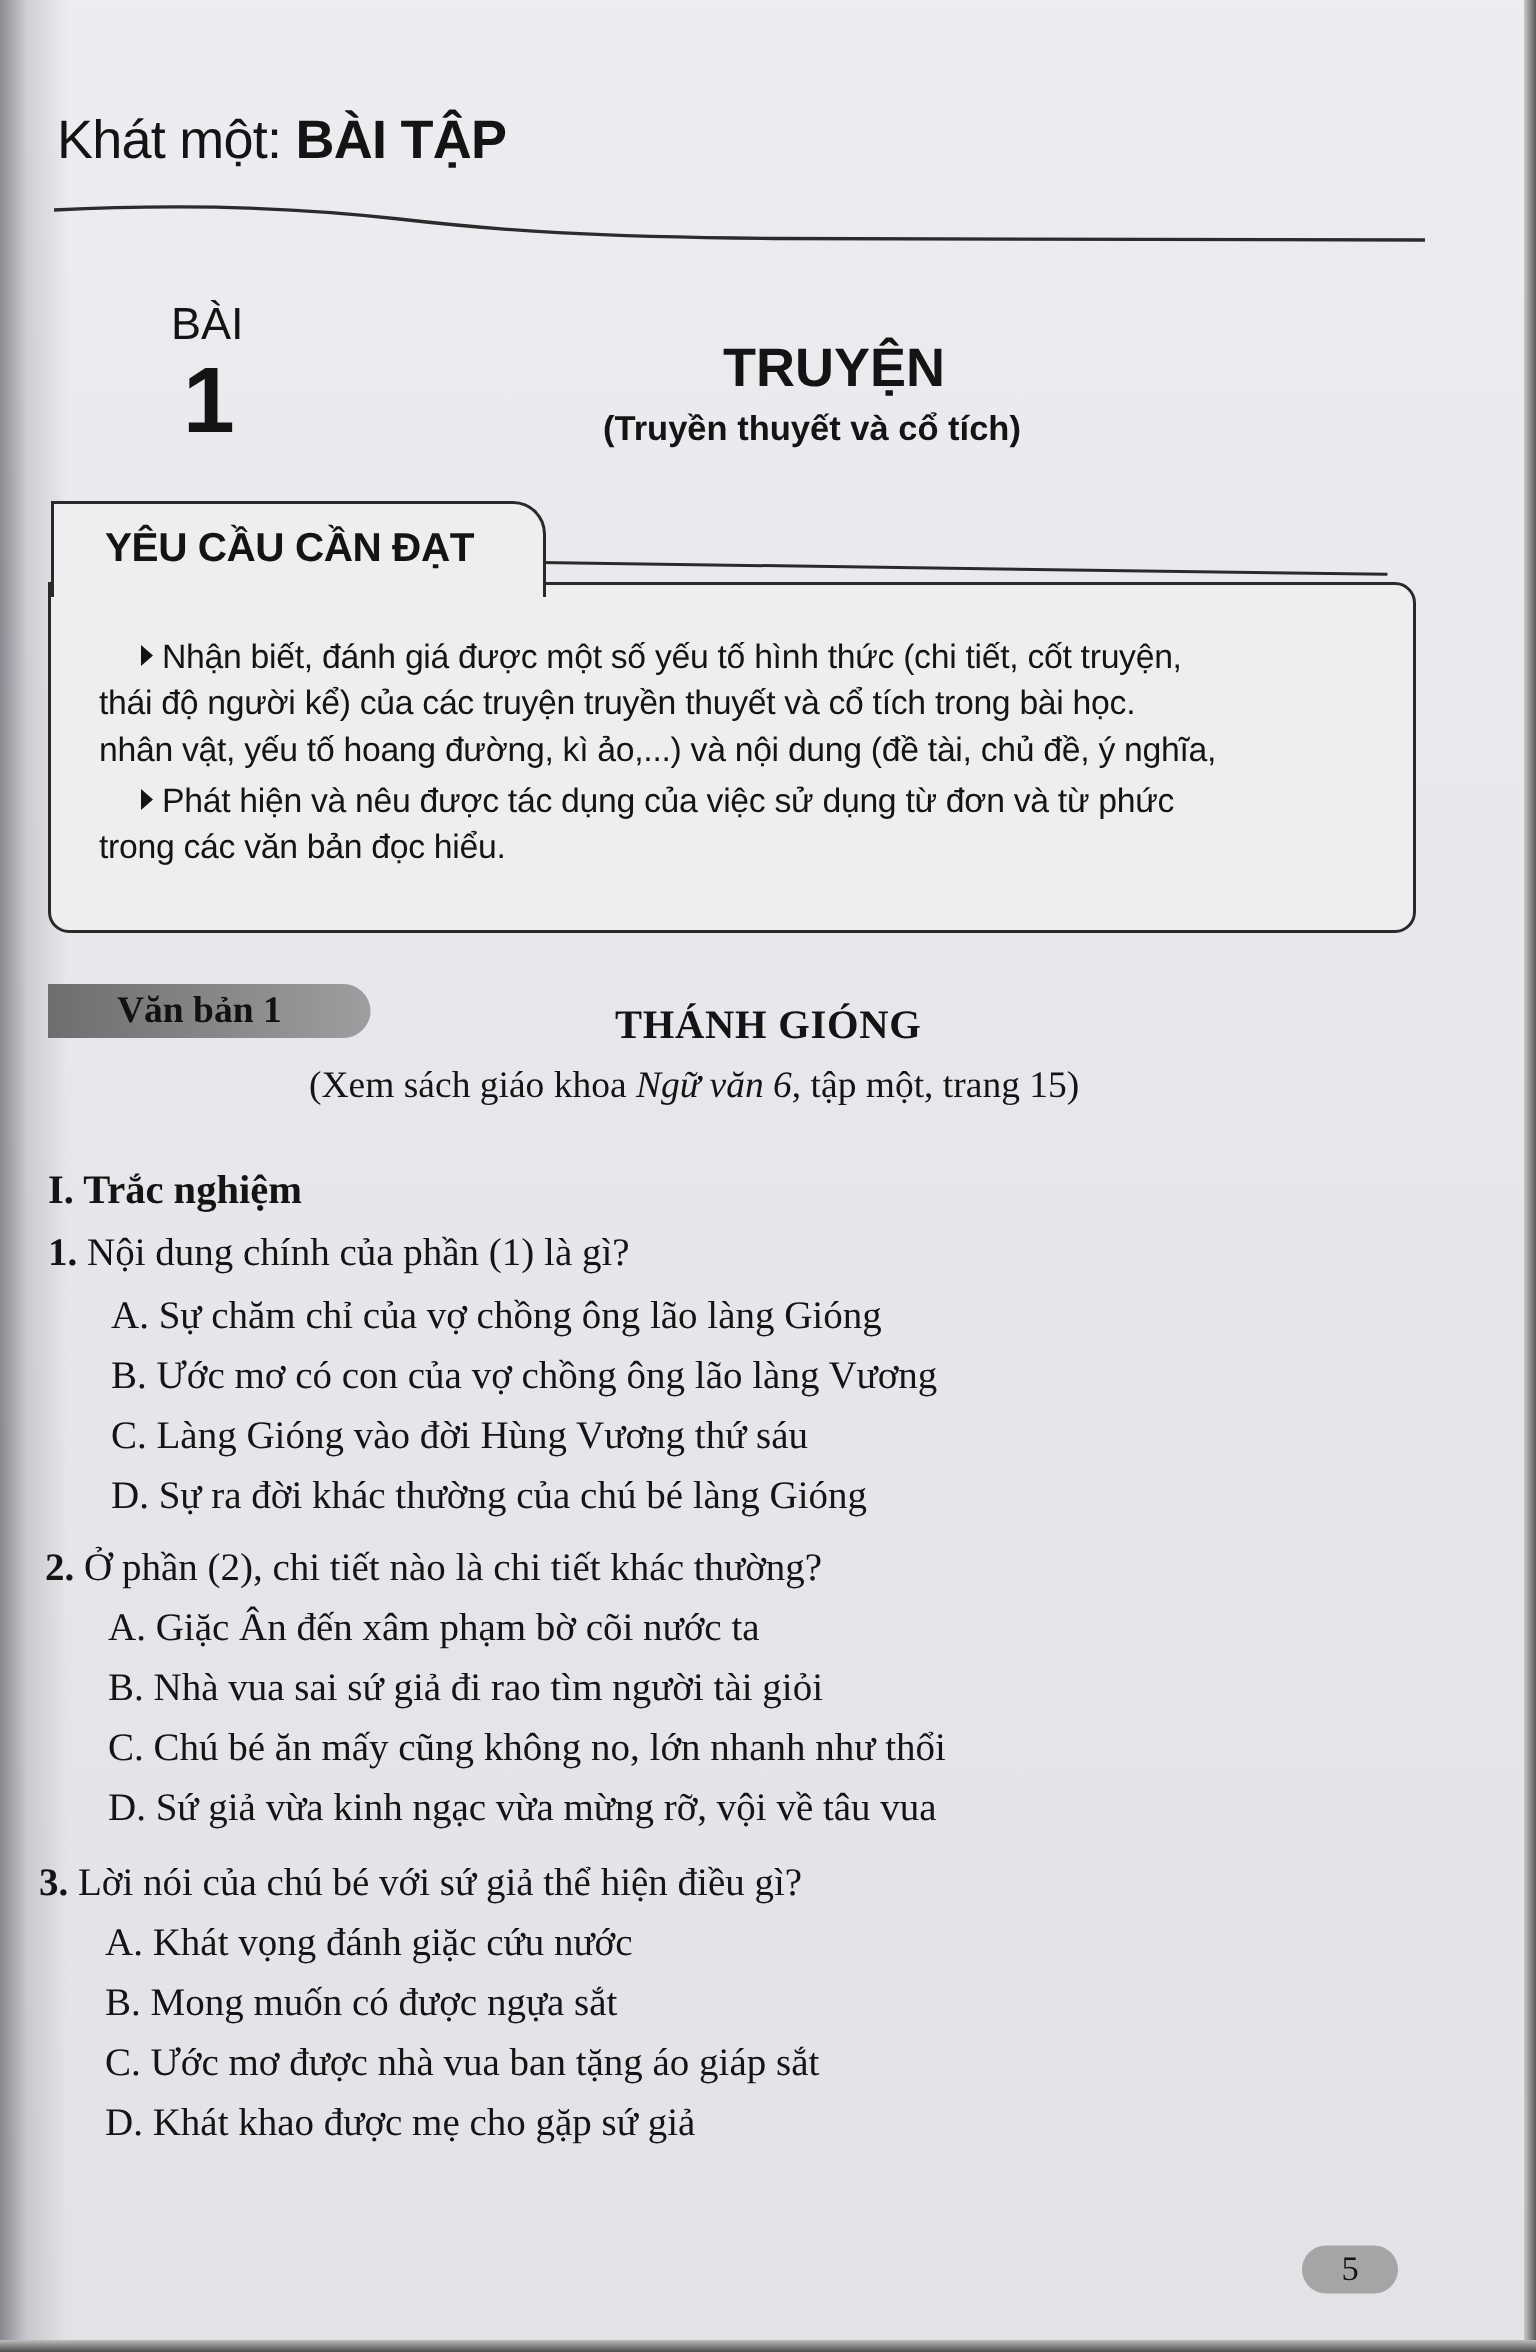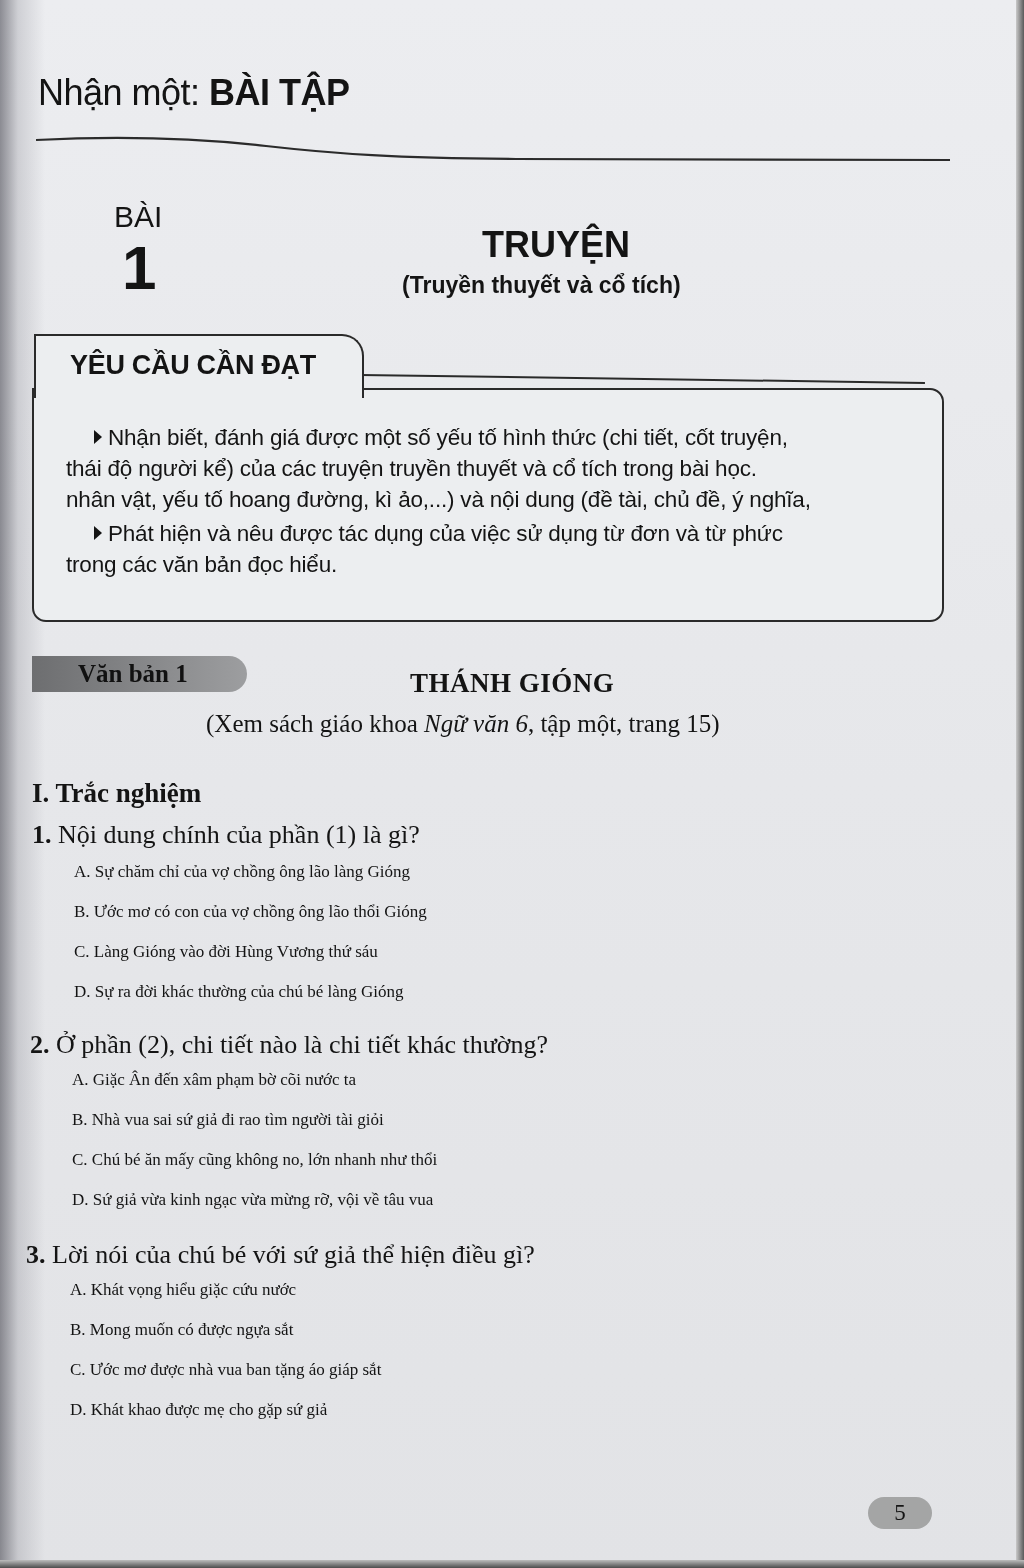--- a/index.html
+++ b/index.html
@@ -74,35 +74,35 @@
     .text-tag span {
       position: absolute; left: 46px; top: 4px; font-size: 25px; font-weight: bold; color: #111;
     }
     .text-title { position: absolute; left: 410px; top: 668px; font-size: 27px; font-weight: bold; letter-spacing: 0.5px; }
     .text-ref { position: absolute; left: 206px; top: 710px; font-size: 25px; }
     .text-ref i { font-style: italic; }
 
     .section-head { position: absolute; left: 32px; top: 778px; font-size: 27px; font-weight: bold; }
     .q { position: absolute; font-size: 26px; }
     .q b { font-weight: bold; }
-    .opt { position: absolute; font-size: 17px; }
+    .opt { position: absolute; font-size: 26px; }
 
     .page-num {
       position: absolute; left: 868px; top: 1497px; width: 64px; height: 32px;
       border-radius: 16px; background: #a4a5a5;
       text-align: center; font-size: 23px; line-height: 32px;
     }
   </style>
 </head>
 <body>
 
 <div class="page">
 
   <div class="part-title sans">
-    <span>Nhận một: </span><b>BÀI TẬP</b>
+    <span>Khát một: </span><b>BÀI TẬP</b>
   </div>
   <svg class="part-rule" viewBox="0 0 914 30" preserveAspectRatio="none">
     <path d="M0 4 C 80 0, 160 2, 230 10 C 300 18, 360 22, 480 23 L 914 24" stroke="#2b2b2b" stroke-width="2.2" fill="none"></path>
   </svg>
 
   <div class="lesson-label sans">BÀI</div>
   <div class="lesson-num sans">1</div>
   <div class="lesson-title sans">TRUYỆN</div>
   <div class="lesson-sub sans">(Truyền thuyết và cổ tích)</div>
 
@@ -129,36 +129,36 @@
   <div class="text-ref">
     <span>(Xem sách giáo khoa </span><i>Ngữ văn 6</i><span>, tập một, trang 15)</span>
   </div>
 
   <div class="section-head">I. Trắc nghiệm</div>
 
   <div class="q" style="left:32px; top:820px;">
     <b>1.</b><span> Nội dung chính của phần (1) là gì?</span>
   </div>
   <div class="opt" style="left:74px; top:862px;">A. Sự chăm chỉ của vợ chồng ông lão làng Gióng</div>
-  <div class="opt" style="left:74px; top:902px;">B. Ước mơ có con của vợ chồng ông lão thổi Gióng</div>
+  <div class="opt" style="left:74px; top:902px;">B. Ước mơ có con của vợ chồng ông lão làng Vương</div>
   <div class="opt" style="left:74px; top:942px;">C. Làng Gióng vào đời Hùng Vương thứ sáu</div>
   <div class="opt" style="left:74px; top:982px;">D. Sự ra đời khác thường của chú bé làng Gióng</div>
 
   <div class="q" style="left:30px; top:1030px;">
     <b>2.</b><span> Ở phần (2), chi tiết nào là chi tiết khác thường?</span>
   </div>
   <div class="opt" style="left:72px; top:1070px;">A. Giặc Ân đến xâm phạm bờ cõi nước ta</div>
   <div class="opt" style="left:72px; top:1110px;">B. Nhà vua sai sứ giả đi rao tìm người tài giỏi</div>
   <div class="opt" style="left:72px; top:1150px;">C. Chú bé ăn mấy cũng không no, lớn nhanh như thổi</div>
   <div class="opt" style="left:72px; top:1190px;">D. Sứ giả vừa kinh ngạc vừa mừng rỡ, vội về tâu vua</div>
 
   <div class="q" style="left:26px; top:1240px;">
     <b>3.</b><span> Lời nói của chú bé với sứ giả thể hiện điều gì?</span>
   </div>
-  <div class="opt" style="left:70px; top:1280px;">A. Khát vọng hiểu giặc cứu nước</div>
+  <div class="opt" style="left:70px; top:1280px;">A. Khát vọng đánh giặc cứu nước</div>
   <div class="opt" style="left:70px; top:1360px;">C. Ước mơ được nhà vua ban tặng áo giáp sắt</div>
   <div class="opt" style="left:70px; top:1320px;">B. Mong muốn có được ngựa sắt</div>
   <div class="opt" style="left:70px; top:1400px;">D. Khát khao được mẹ cho gặp sứ giả</div>
 
   <div class="page-num">5</div>
 
   <div class="right-edge"></div>
   <div class="bottom-edge"></div>
 </div>
 

